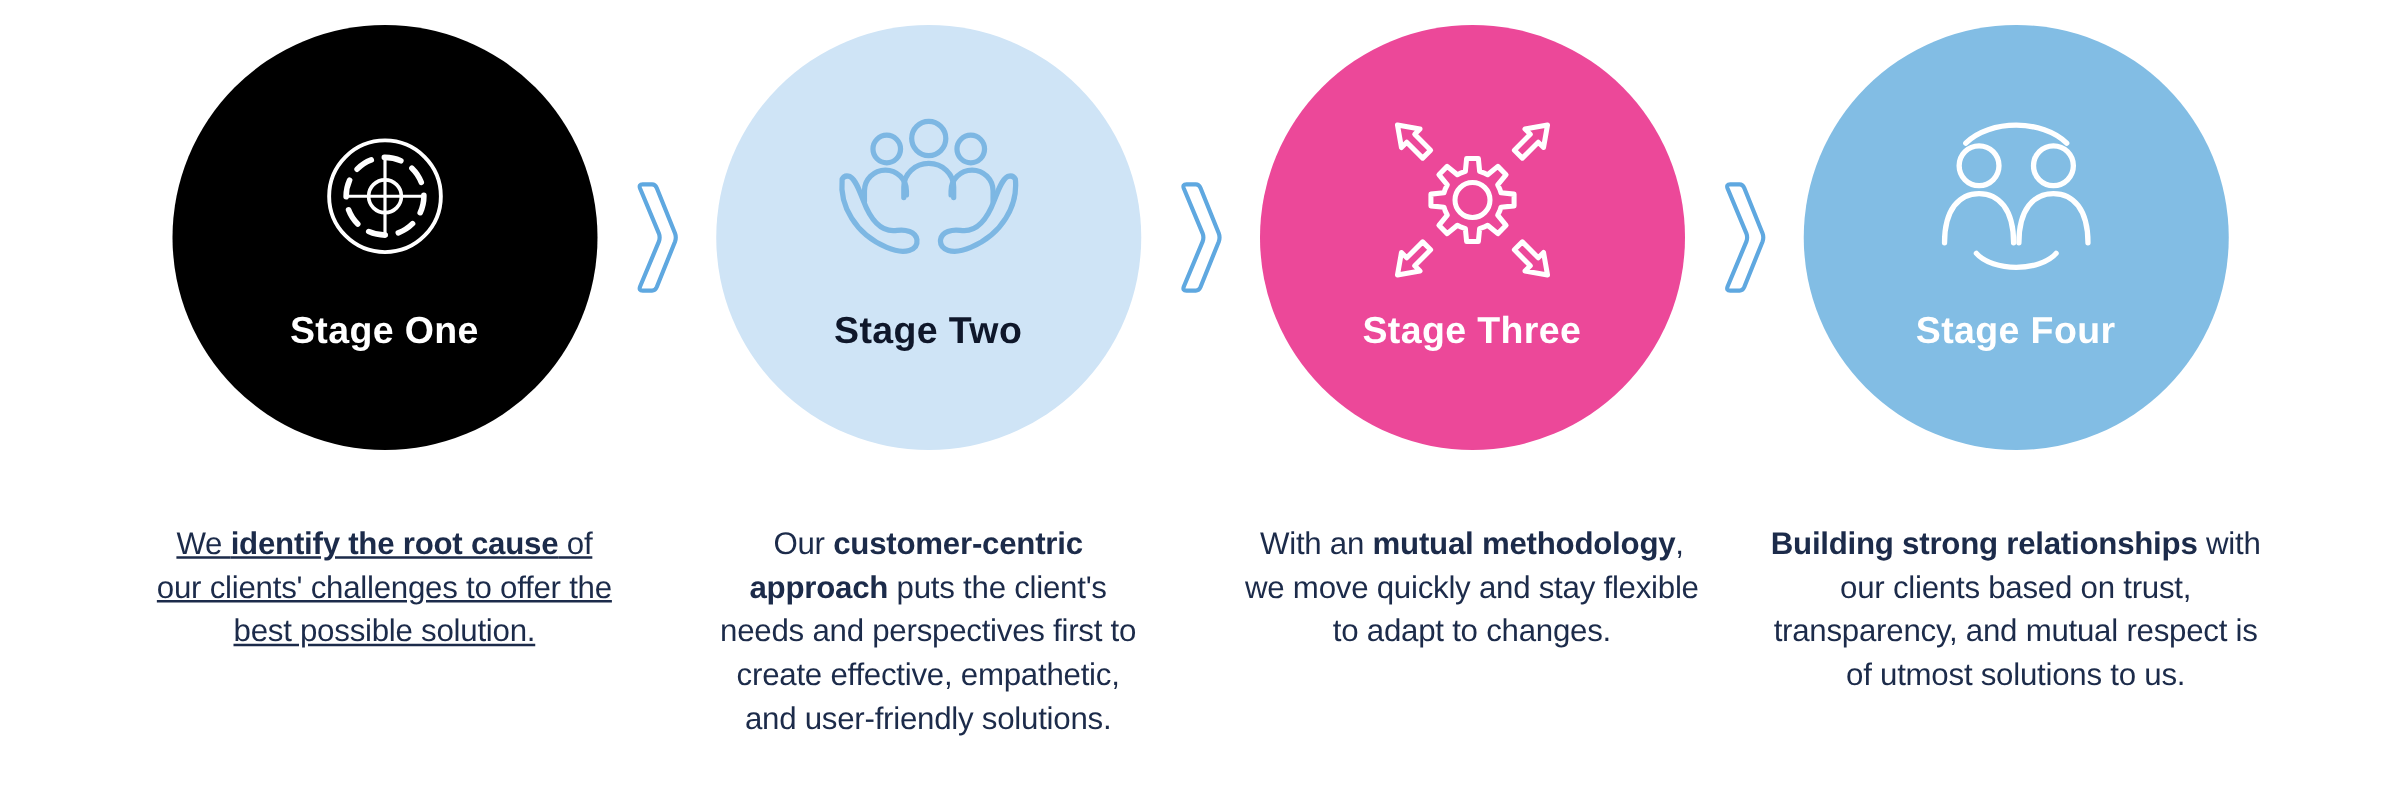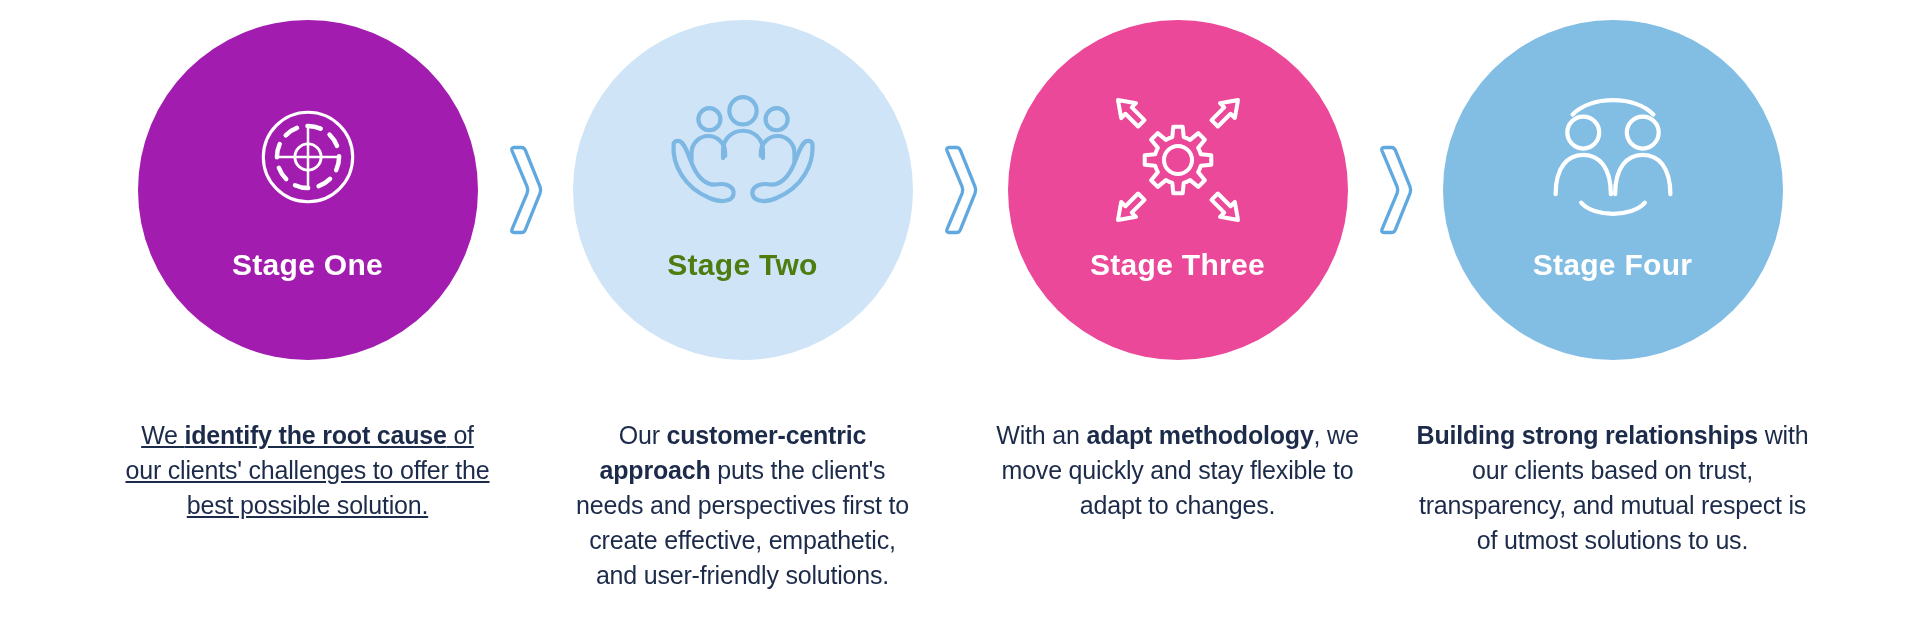--- a/index.html
+++ b/index.html
@@ -42,21 +42,21 @@
     display:flex;align-items:center;justify-content:center;
   }
   svg{display:block;}
 </style>
 </head>
 <body>
 
 <div class="diagram">
 
   <div class="stage">
-    <div class="circle" style="background-color: #a21caf;">
+    <div class="circle" style="background-color: #000000;">
       <div class="icon-box" style="color: rgb(255, 255, 255);">
         <svg width="136" height="136" viewBox="0 0 140 140" fill="none" stroke="currentColor">
           <circle cx="70" cy="70" r="46" stroke-width="3.2"></circle>
           <circle cx="70" cy="70" r="32" stroke-width="4.6" stroke-dasharray="14 11" stroke-linecap="round"></circle>
           <circle cx="70" cy="70" r="13.5" stroke-width="3"></circle>
           <line x1="70" y1="37" x2="70" y2="103" stroke-width="2.6"></line>
           <line x1="37" y1="70" x2="103" y2="70" stroke-width="2.6"></line>
         </svg>
       </div>
       <div class="stage-label" style="color: rgb(255, 255, 255);">Stage One</div>
@@ -77,21 +77,21 @@
           <circle cx="80" cy="21" r="13"></circle>
           <circle cx="48" cy="29" r="10.5"></circle>
           <circle cx="112" cy="29" r="10.5"></circle>
           <path d="M61,66 V58 a19,18 0 0 1 38,0 V66"></path>
           <path d="M31,69 v-8 a16,16 0 0 1 32,0 v3"></path>
           <path d="M129,69 v-8 a16,16 0 0 0 -32,0 v3"></path>
           <path d="M14,52 C12,72 24,94 48,104 C62,110 72,106 71,98 C70,92 62,90 56,91 C44,93 36,84 30,68 C27,60 24,52 20,50 C17,49 15,50 14,52 Z"></path>
           <path d="M146,52 C148,72 136,94 112,104 C98,110 88,106 89,98 C90,92 98,90 104,91 C116,93 124,84 130,68 C133,60 136,52 140,50 C143,49 145,50 146,52 Z"></path>
         </svg>
       </div>
-      <div class="stage-label" style="color: #4d7c0f; text-align: center;">Stage Two</div>
+      <div class="stage-label" style="color: #0f172a; text-align: center;">Stage Two</div>
     </div>
     <p class="desc"><span>Our </span><b>customer-centric approach</b><span> puts the client's needs and perspectives first to create effective, empathetic, and user-friendly solutions.</span></p>
   </div>
 
   <div class="chev-col" style="color: rgb(95, 168, 224);">
     <svg width="40" height="94" viewBox="0 0 48 112" fill="#ffffff" stroke="currentColor">
       <path d="M11,5 L20,5 Q23,5 24.5,8.5 L42,52 Q43.5,56 42,60 L24.5,103.5 Q23,107 20,107 L11,107 Q7,107 8.5,103 L26.5,60 Q28,56 26.5,52 L8.5,9 Q7,5 11,5 Z" stroke-width="4" stroke-linejoin="round"></path>
     </svg>
   </div>
 
@@ -114,21 +114,21 @@
                 <path d="M-16,-4.5 L2,-4.5 L2,-10.5 L17,0 L2,10.5 L2,4.5 L-16,4.5 Z"></path>
               </g>
             <g transform="translate(123,126) rotate(45)">
                 <path d="M-16,-4.5 L2,-4.5 L2,-10.5 L17,0 L2,10.5 L2,4.5 L-16,4.5 Z"></path>
               </g>
           </g>
         </svg>
       </div>
       <div class="stage-label" style="color: rgb(255, 255, 255);">Stage Three</div>
     </div>
-    <p class="desc"><span>With an </span><b>adapt methodology</b><span>, we move quickly and stay flexible to adapt to changes.</span></p>
+    <p class="desc"><span>With an </span><b>mutual methodology</b><span>, we move quickly and stay flexible to adapt to changes.</span></p>
   </div>
 
   <div class="chev-col" style="color: rgb(95, 168, 224);">
     <svg width="40" height="94" viewBox="0 0 48 112" fill="#ffffff" stroke="currentColor">
       <path d="M11,5 L20,5 Q23,5 24.5,8.5 L42,52 Q43.5,56 42,60 L24.5,103.5 Q23,107 20,107 L11,107 Q7,107 8.5,103 L26.5,60 Q28,56 26.5,52 L8.5,9 Q7,5 11,5 Z" stroke-width="4" stroke-linejoin="round"></path>
     </svg>
   </div>
 
   <div class="stage">
     <div class="circle" style="background-color: rgb(130, 189, 228);">

